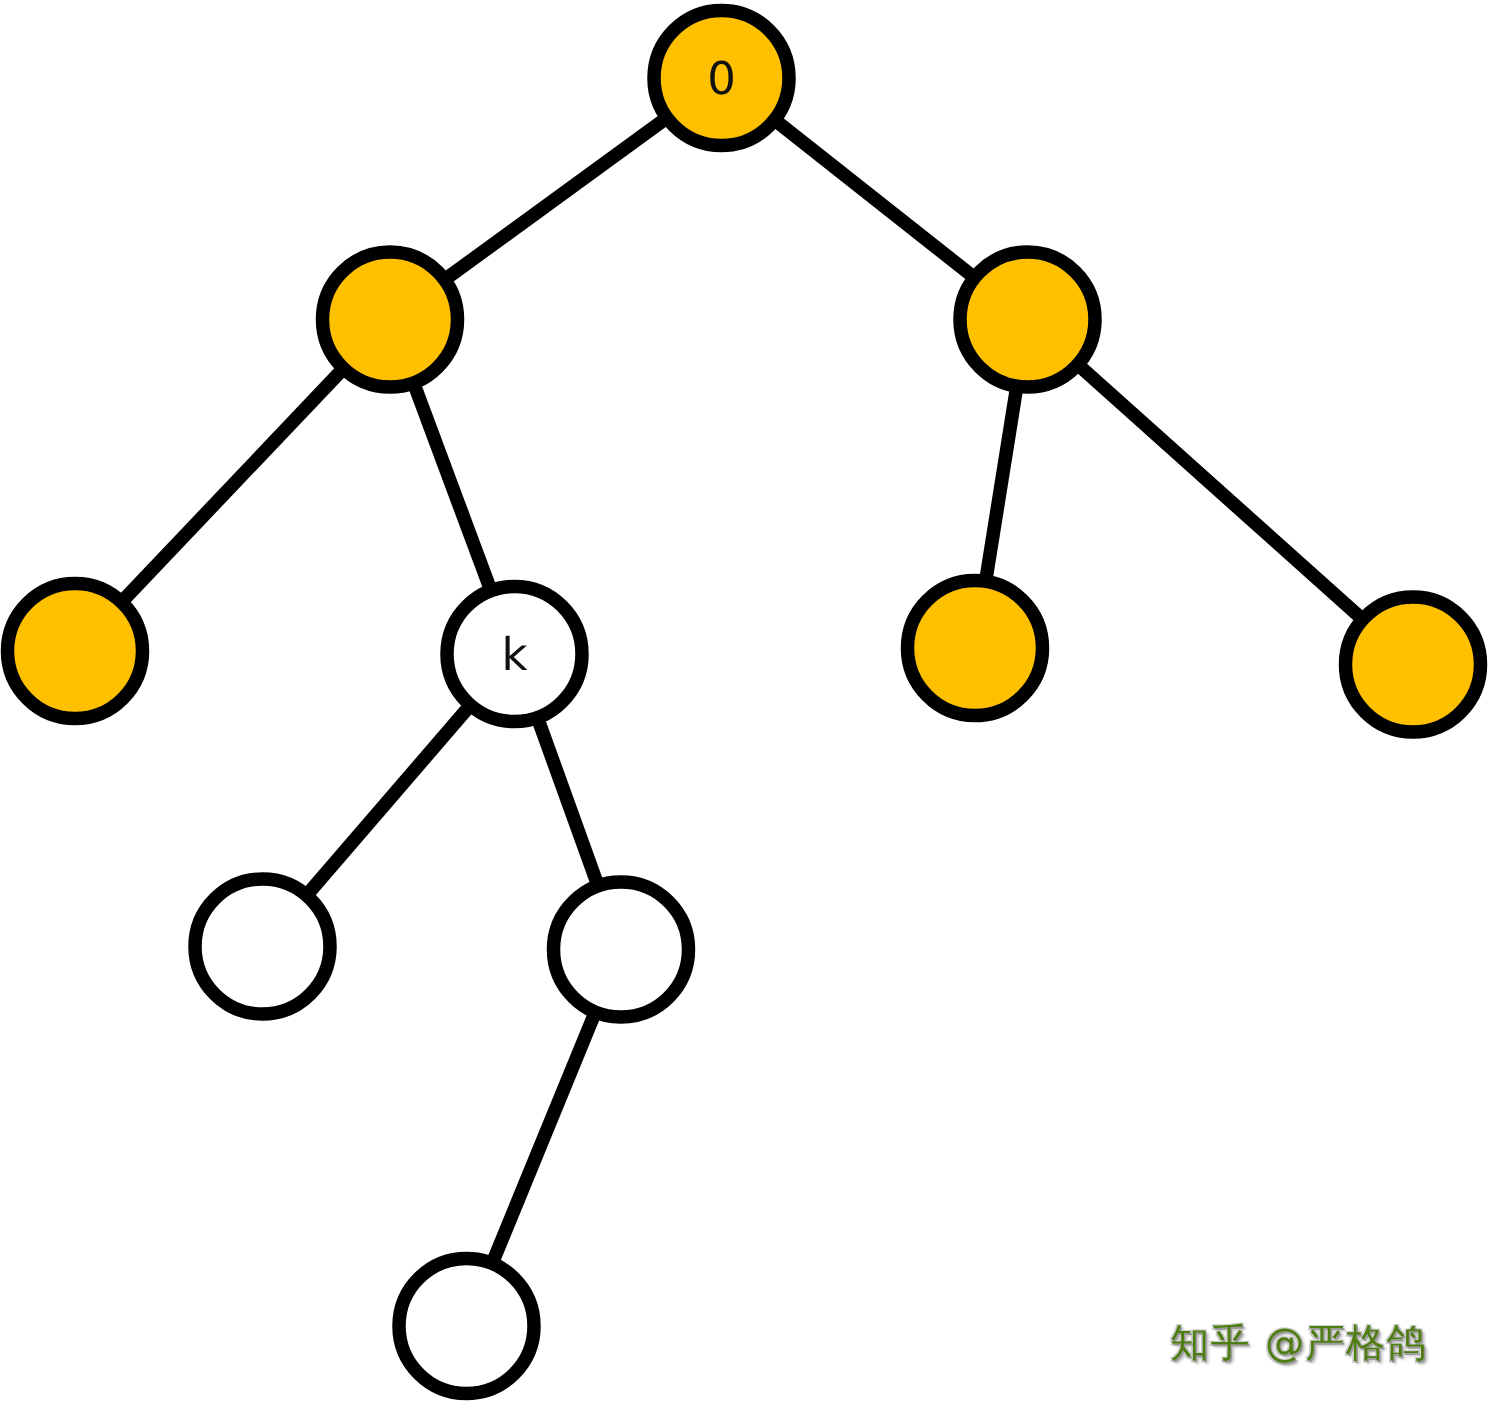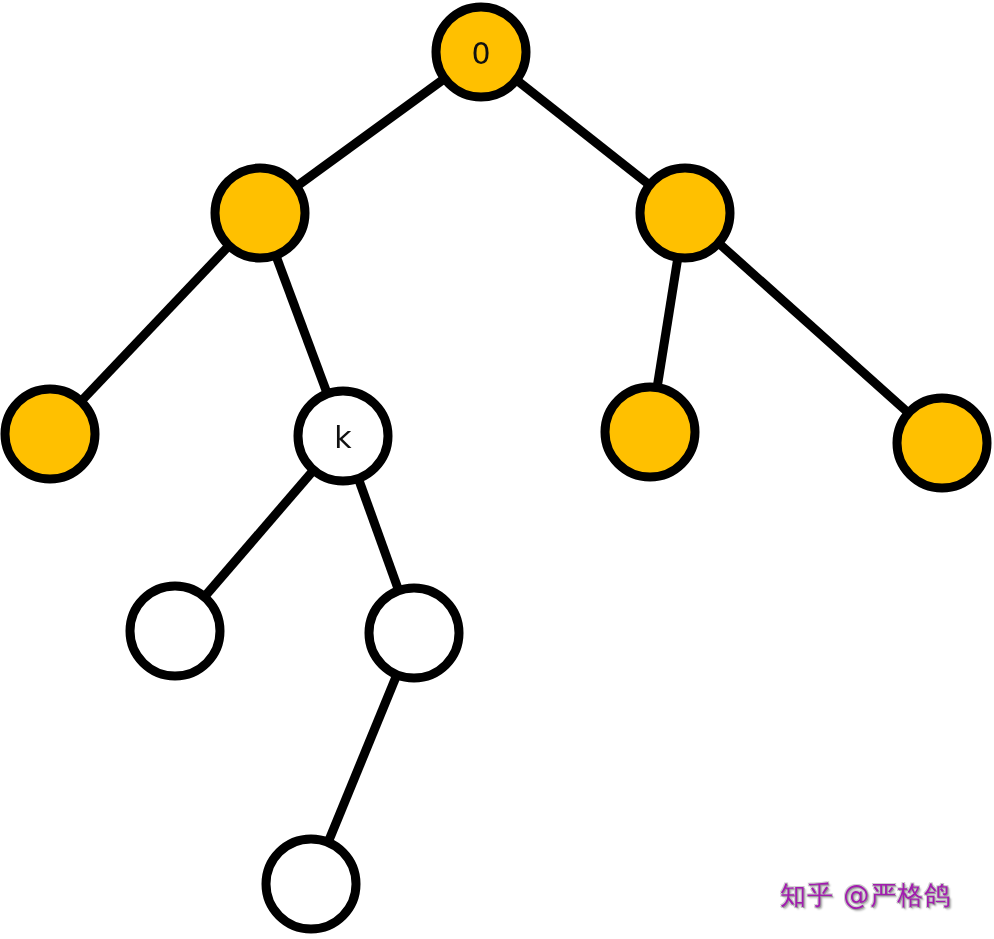--- a/index.html
+++ b/index.html
@@ -1,21 +1,21 @@
 <!DOCTYPE html>
 <html><head>
   <meta charset="utf-8">
   <style>
     html, body { margin: 0; padding: 0; background: #ffffff; }
     body { width: 994px; height: 939px; position: relative; overflow: hidden; font-family: "DejaVu Sans", sans-serif; }
     #diagram { position: absolute; left: 0; top: 0; }
     .node-label { font-family: "DejaVu Sans", sans-serif; font-size: 30px; fill: #111111; text-anchor: middle; dominant-baseline: central; }
     .watermark {
       position: absolute; left: 780px; top: 878px;
-      font-family: "DejaVu Sans", sans-serif; font-size: 26px; color: #a21caf;
+      font-family: "DejaVu Sans", sans-serif; font-size: 26px; color: #4d7c0f;
       letter-spacing: 1px;
       text-shadow: 1px 1px 0 #9a9a9a, -1px -1px 0 #d0d0d0, 1px -1px 0 #c8c8c8, -1px 1px 0 #c8c8c8, 2px 2px 2px #b0b0b0;
       white-space: nowrap;
     }
   </style>
 </head>
 <body>
 
 <svg id="diagram" width="994" height="939" viewBox="0 0 994 939" xmlns="http://www.w3.org/2000/svg">
   <g id="edges">

